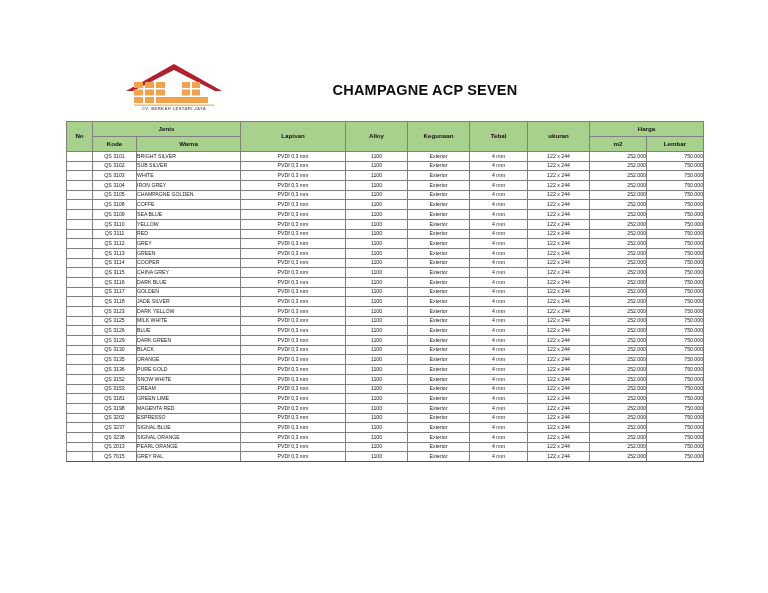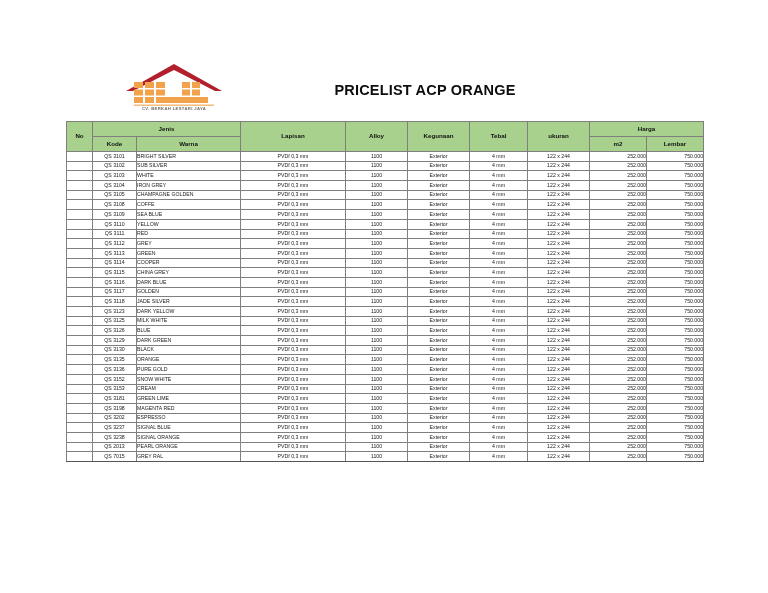--- a/index.html
+++ b/index.html
@@ -168,21 +168,21 @@
           <rect x="74" y="29.5" width="8" height="6"></rect>
         </g>
 
         <rect x="38" y="37" width="52" height="6" fill="#f2a24b"></rect>
 
         <rect x="16" y="44.6" width="80" height="1.1" fill="#f2a24b"></rect>
       </svg>
       <div class="logo-caption">CV. BERKAH LESTARI JAYA</div>
     </div>
 
-    <div class="doc-title">PRICELIST ACP ORANGE</div>
+    <div class="doc-title">CHAMPAGNE ACP SEVEN</div>
   </div>
 
   <div class="table-area">
     <table class="pricelist">
       <colgroup>
         <col class="c-no">
           <col class="c-kode">
           <col class="c-warna">
           <col class="c-lapisan">
         <col class="c-alloy">

